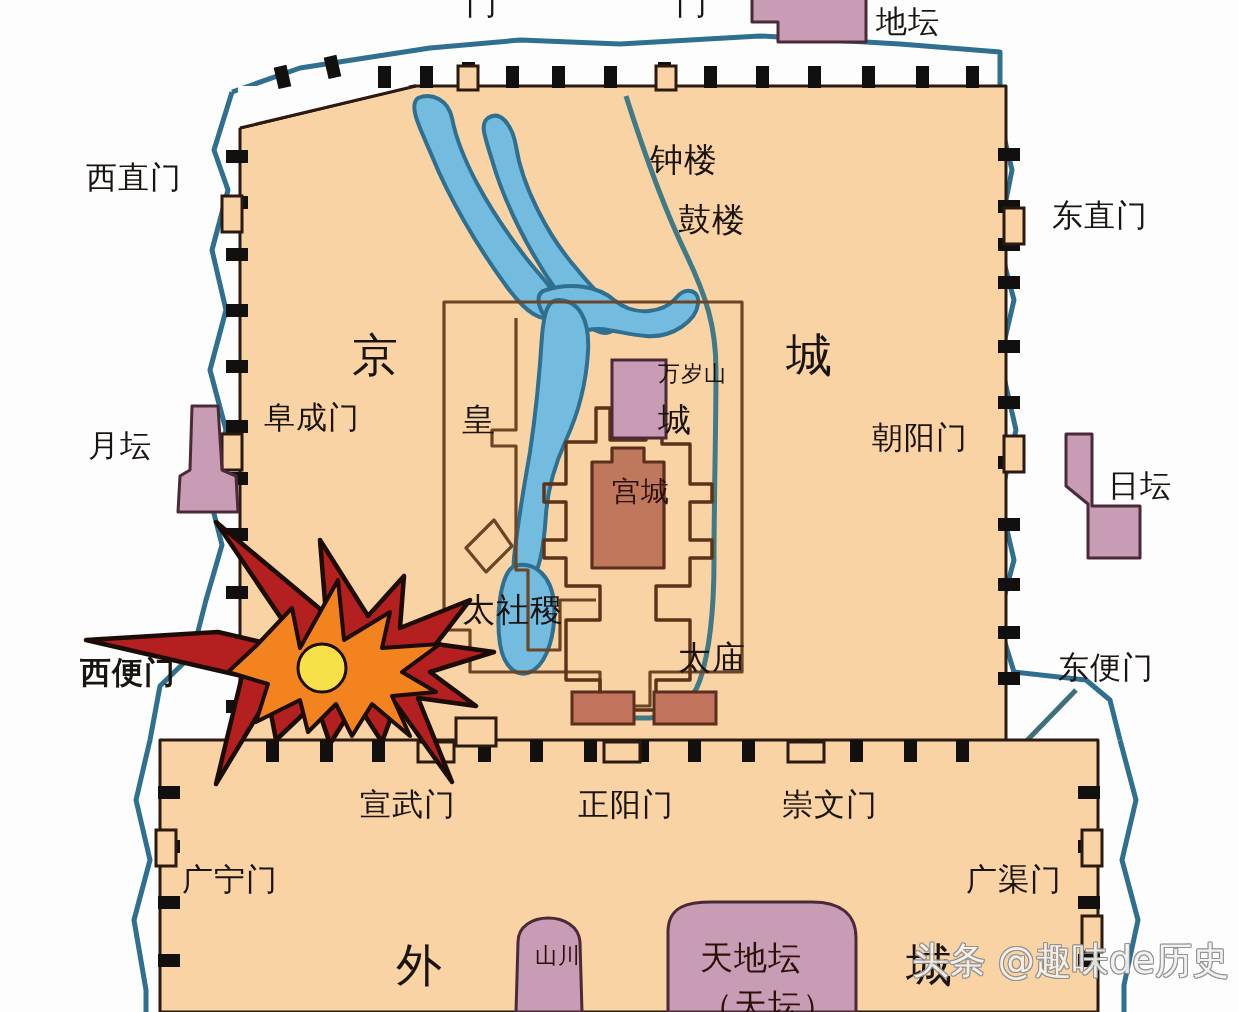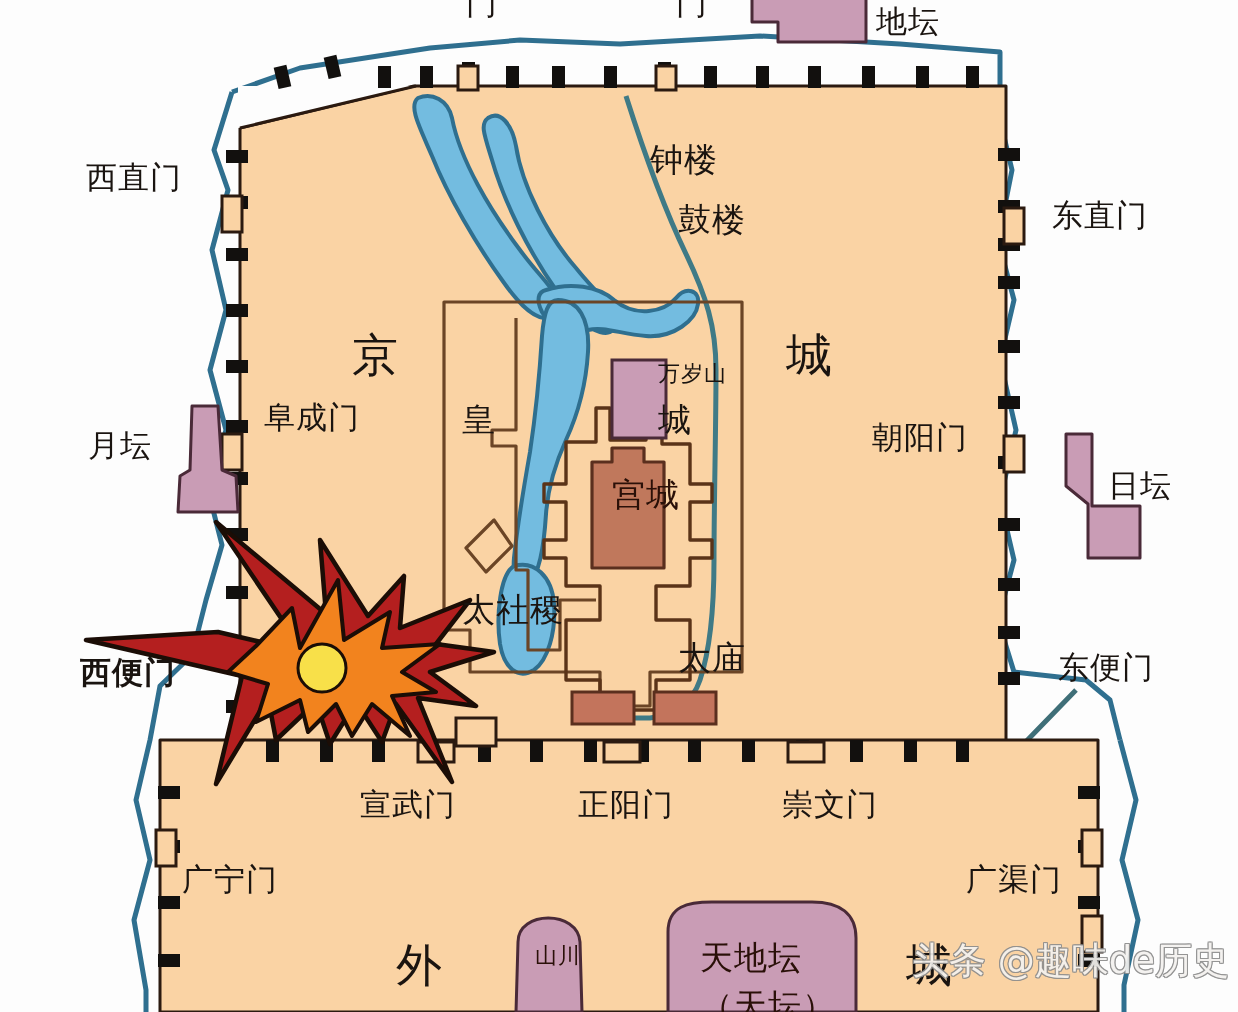--- a/index.html
+++ b/index.html
@@ -18,21 +18,21 @@
     white-space:nowrap;
     letter-spacing:1px;
     line-height:1.12;
     user-select:none;
   }
   .lbl-gate{font-size:31px;}
   .lbl-altar{font-size:31px;}
   .lbl-big{font-size:46px;font-weight:400;}
   .lbl-mid{font-size:33px;}
   .lbl-sm{font-size:22px;text-align:center;}
-  .lbl-inpal{font-size:33px;}
+  .lbl-inpal{font-size:28px;}
   #watermark{
     position:absolute;
     font-size:37px;
     color:#f4f2ef;
     text-shadow:
       1px 0 0 #8d8d8d,-1px 0 0 #8d8d8d,0 1px 0 #8d8d8d,0 -1px 0 #8d8d8d,
       1px 1px 0 #8d8d8d,-1px -1px 0 #8d8d8d,1px -1px 0 #8d8d8d,-1px 1px 0 #8d8d8d;
     opacity:.92;
     white-space:nowrap;
     user-select:none;

